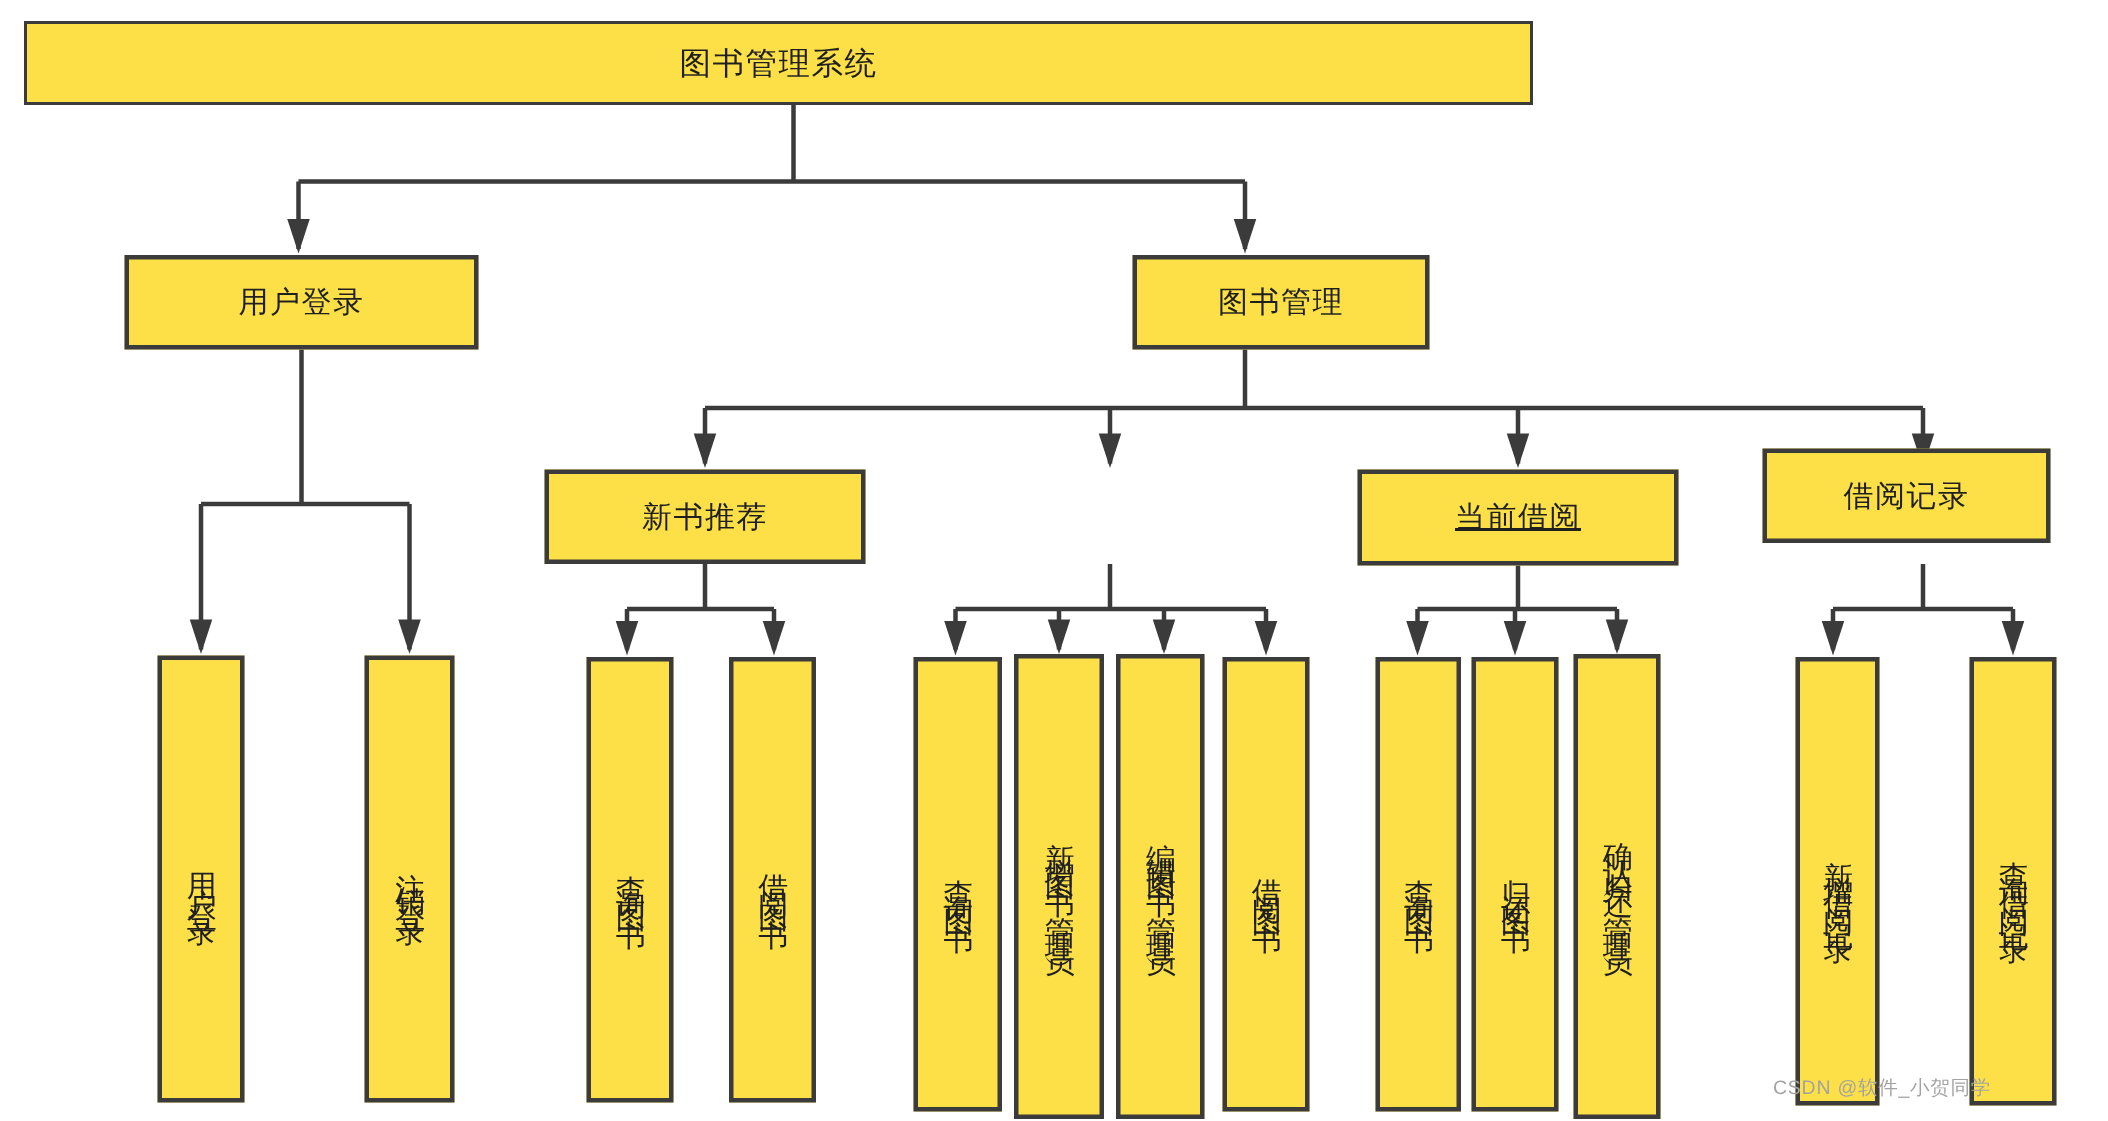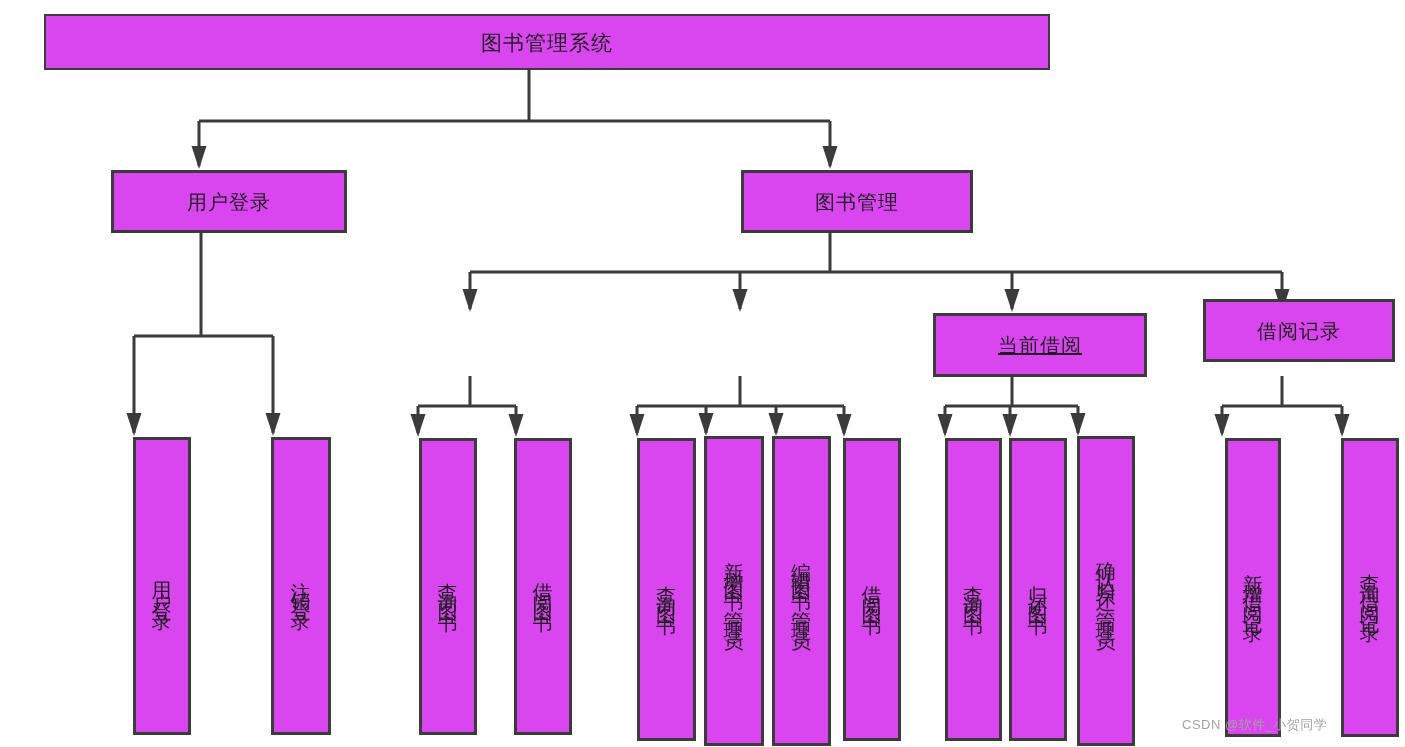--- a/index.html
+++ b/index.html
@@ -13,30 +13,29 @@
     position:relative;
     width:1405px;height:747px;
     background:var(--background);
     overflow:hidden;
     font-family:"Liberation Sans","DejaVu Sans",sans-serif;
   }
   .wires{position:absolute;left:0;top:0;}
   .node{
     position:absolute;
     box-sizing:border-box;
-    background:#d946ef;
+    background:#fde047;
     border:3px solid var(--line);
     color:var(--text);
     display:flex;
     align-items:center;
     justify-content:center;
     font-size:20px;
     line-height:1;
     white-space:nowrap;
-    margin-left:28px;
   }
   .node.root{border-width:2px;font-size:21px;letter-spacing:1px;}
   .node.h{letter-spacing:1px;}
   .node.v{
     writing-mode:vertical-rl;
     letter-spacing:10px;
     font-size:20px;
   }
   .watermark{
     position:absolute;
@@ -89,22 +88,23 @@
       <polygon points="1010,437 1002.5,414 1017.5,414"></polygon>
       <polygon points="1078,436 1070.5,413 1085.5,413"></polygon>
       <polygon points="1222,437 1214.5,414 1229.5,414"></polygon>
       <polygon points="1342,437 1334.5,414 1349.5,414"></polygon>
     </g>
   </svg>
 
   <div class="node h root" style="left:16px;top:14px;width:1006px;height:56px;">图书管理系统</div>
 
   <div class="node h" style="left:83px;top:170px;width:236px;height:63px;">用户登录</div>
-  <div class="node h" style="left:713px;top:170px;width:232px;height:63px;">图书管理</div>
+  <div class="node h" style="left:755px;top:170px;width:198px;height:63px;">图书管理</div>
 
+  <div class="node h" style="left:363px;top:313px;width:214px;height:63px;">新书推荐</div>
   <div class="node h" style="left:905px;top:313px;width:214px;height:64px;text-decoration:underline;">当前借阅</div>
   <div class="node h" style="left:1175px;top:299px;width:192px;height:63px;">借阅记录</div>
 
   <div class="node v" style="left:105px;top:437px;width:58px;height:298px;">用户登录</div>
   <div class="node v" style="left:243px;top:437px;width:60px;height:298px;">注销登录</div>
 
   <div class="node v" style="left:391px;top:438px;width:58px;height:297px;">查询图书</div>
   <div class="node v" style="left:486px;top:438px;width:58px;height:297px;">借阅图书</div>
 
   <div class="node v" style="left:609px;top:438px;width:59px;height:303px;">查询图书</div>

